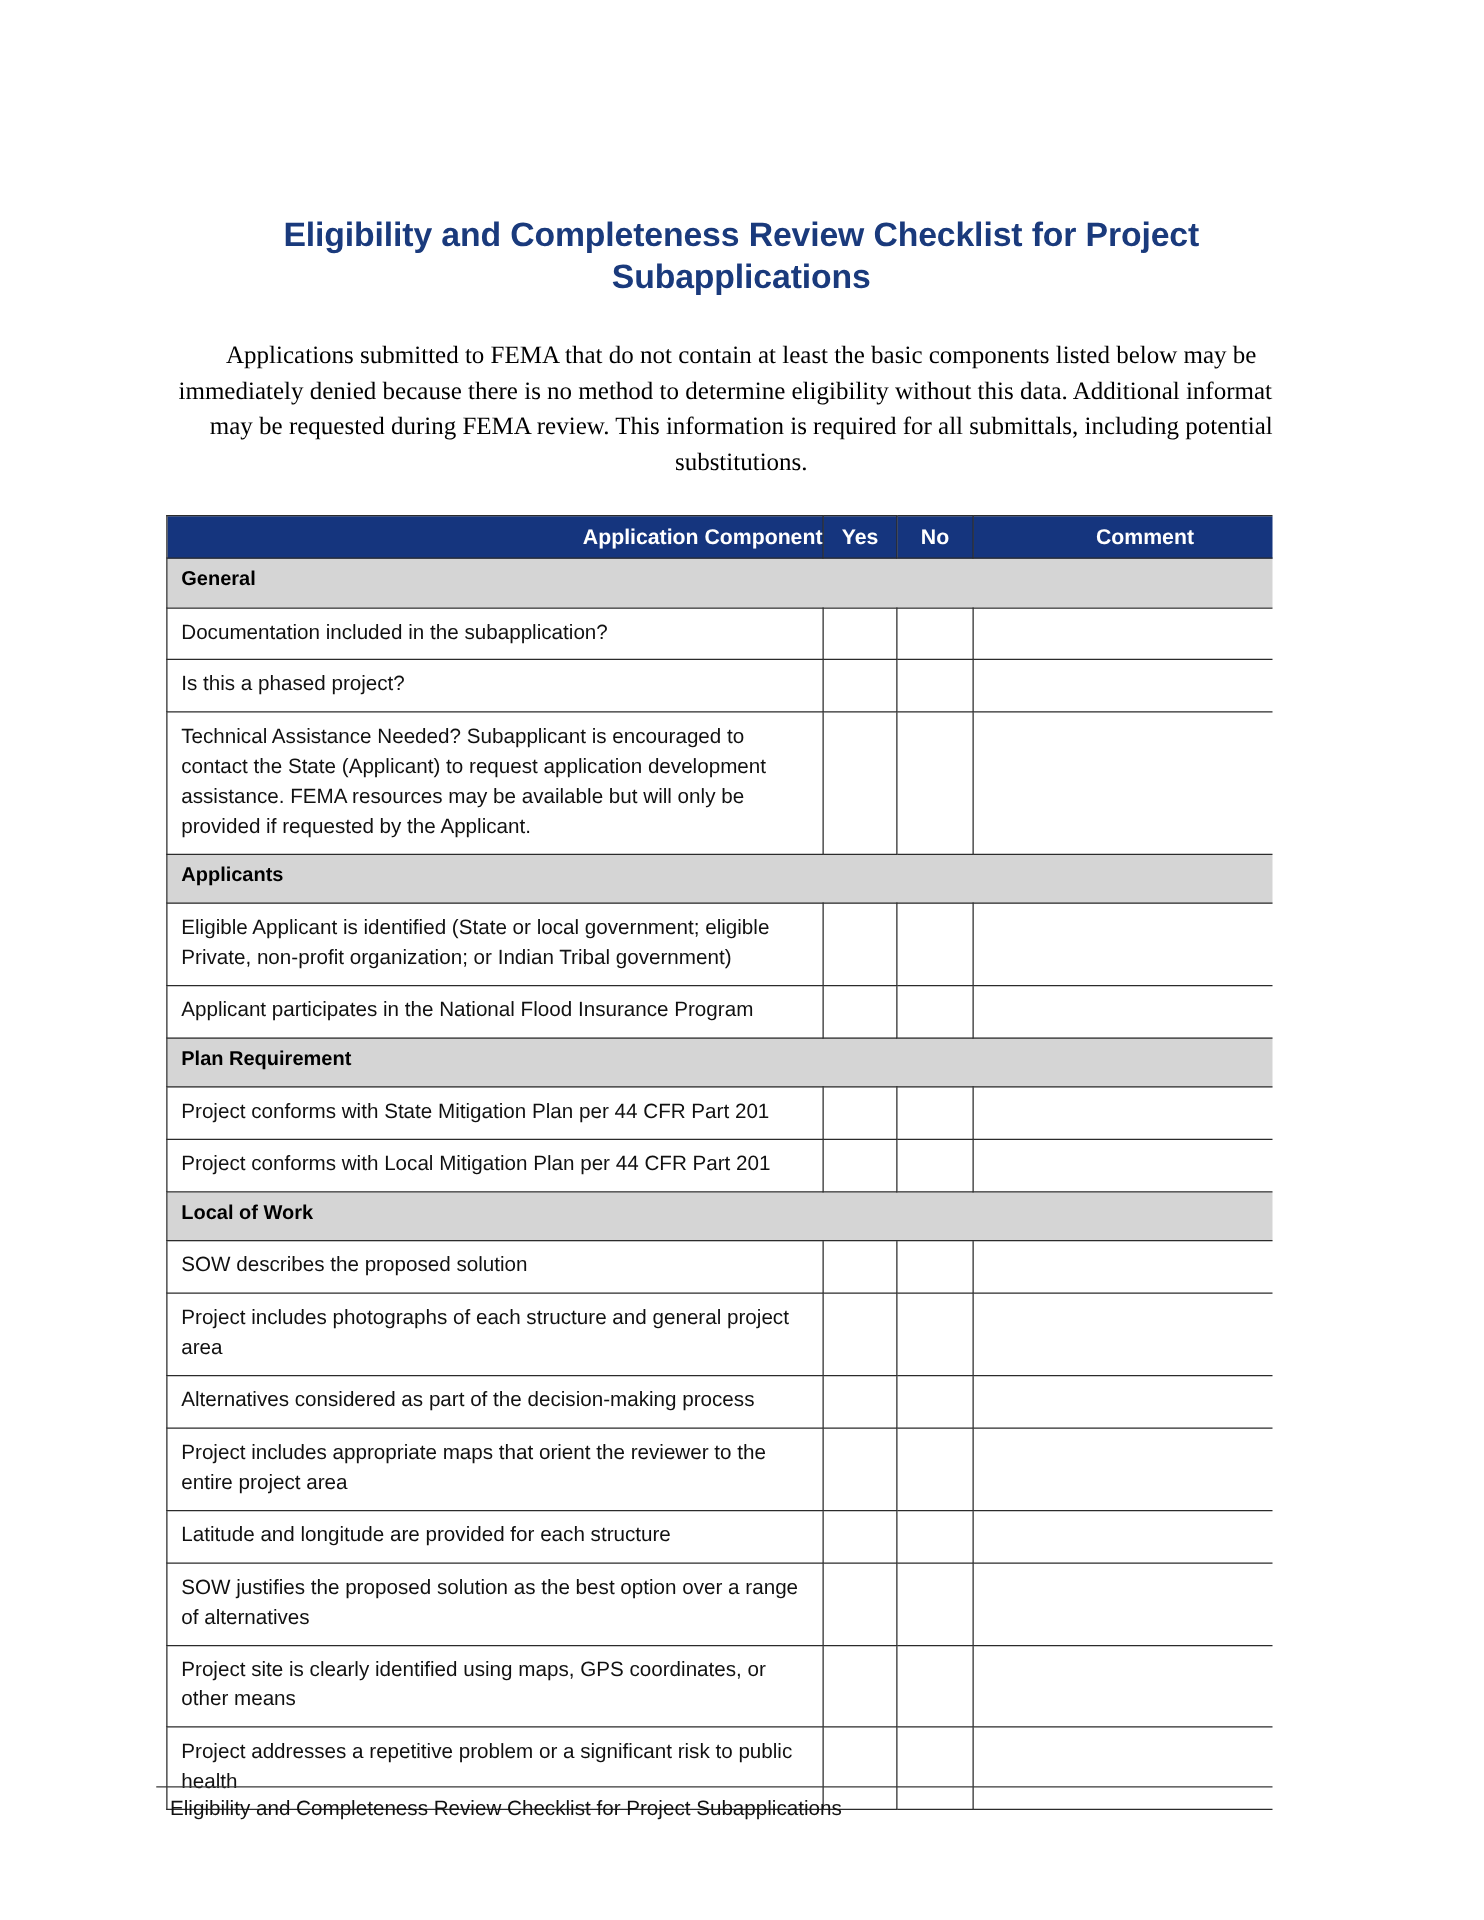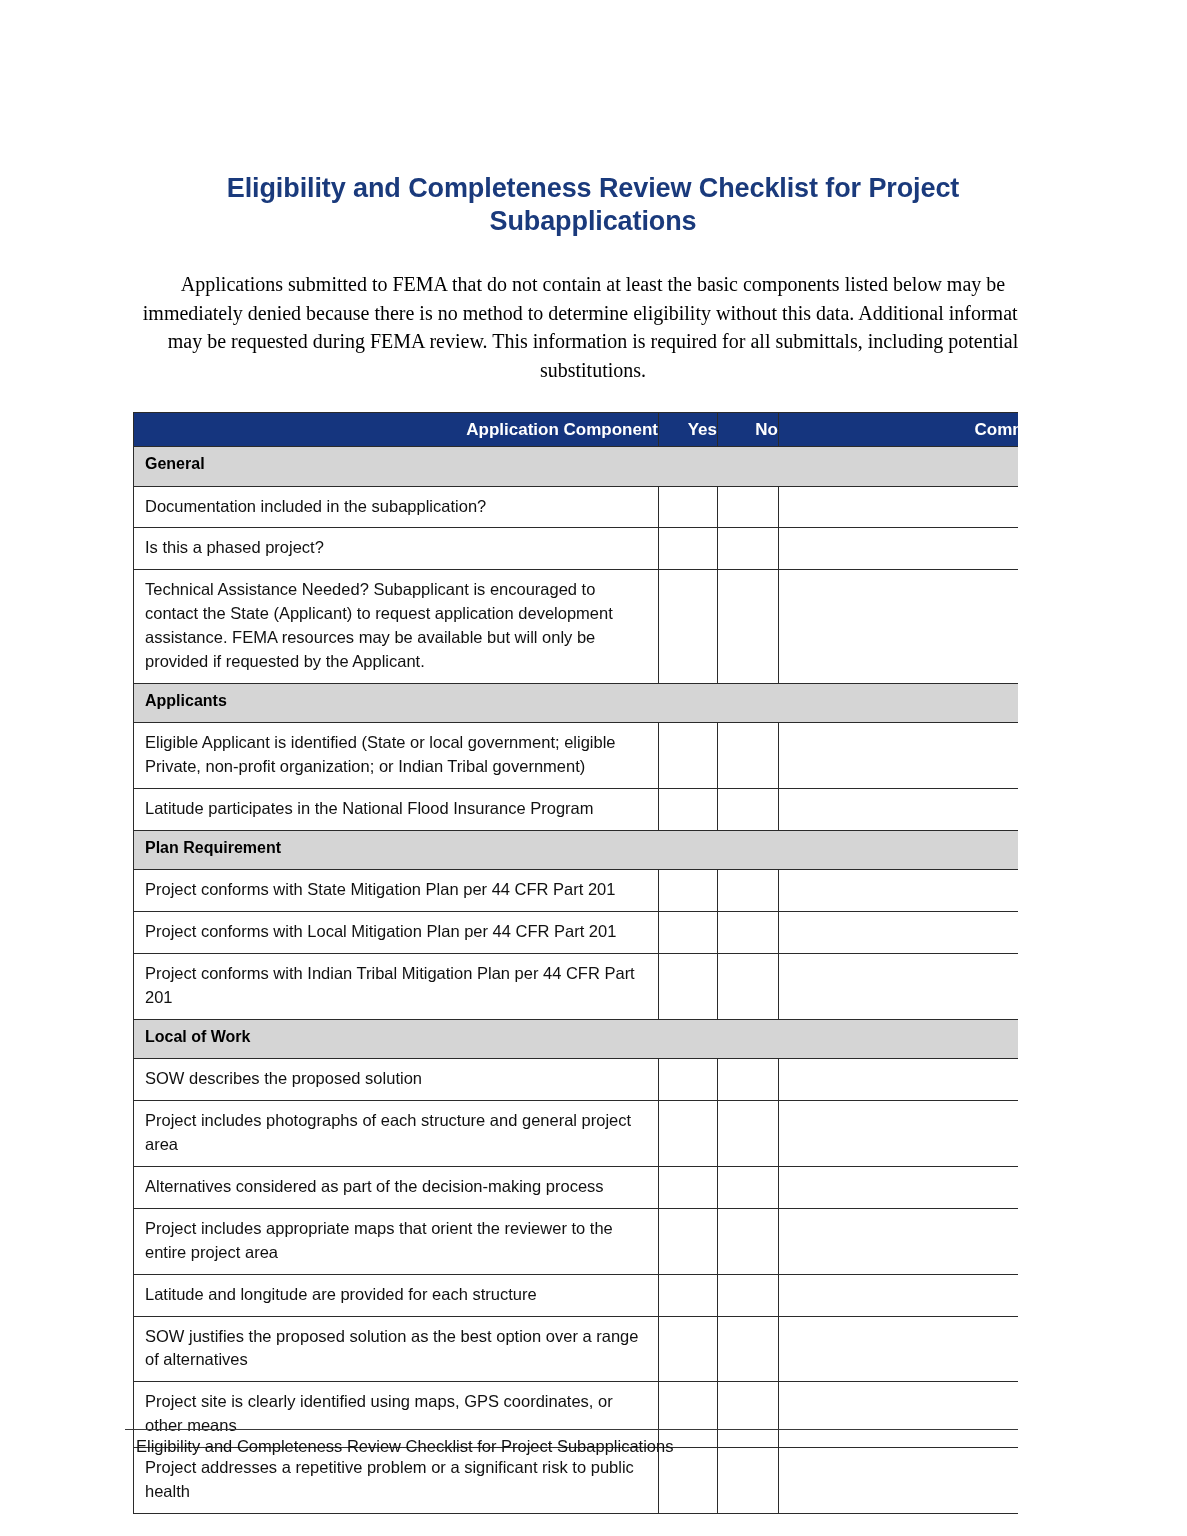--- a/index.html
+++ b/index.html
@@ -61,21 +61,21 @@
   table.checklist td {
     border: 1.2px solid #2b2b2b;
     vertical-align: top;
     padding: 0;
   }
   thead th {
     background: #15357E;
     color: #ffffff;
     font-size: 17px;
     font-weight: bold;
-    text-align: right;
+    text-align: center;
     height: 33px;
     line-height: 33px;
     padding: 0 4px;
   }
   thead th.th-component { text-align: right; }
 
   tr.section-row td {
     background: #D5D5D5;
     font-size: 16px;
     font-weight: bold;
@@ -167,42 +167,36 @@
           <tr class="section-row">
             <td colspan="4">Applicants</td>
           </tr>
           <tr class="item-row">
             <td class="cell-component">Eligible Applicant is identified (State or local government; eligible Private, non-profit organization; or Indian Tribal government)</td>
             <td class="cell-box"></td>
             <td class="cell-box"></td>
             <td class="cell-box"></td>
           </tr>
           <tr class="item-row">
-            <td class="cell-component">Latitude participates in the National Flood Insurance Program</td>
+            <td class="cell-component">Applicant participates in the National Flood Insurance Program</td>
             <td class="cell-box"></td>
             <td class="cell-box"></td>
             <td class="cell-box"></td>
           </tr>
           <tr class="section-row">
             <td colspan="4">Plan Requirement</td>
           </tr>
           <tr class="item-row">
             <td class="cell-component">Project conforms with State Mitigation Plan per 44 CFR Part 201</td>
             <td class="cell-box"></td>
             <td class="cell-box"></td>
             <td class="cell-box"></td>
           </tr>
           <tr class="item-row">
             <td class="cell-component">Project conforms with Local Mitigation Plan per 44 CFR Part 201</td>
-            <td class="cell-box"></td>
-            <td class="cell-box"></td>
-            <td class="cell-box"></td>
-          </tr>
-          <tr class="item-row">
-            <td class="cell-component">Project conforms with Indian Tribal Mitigation Plan per 44 CFR Part 201</td>
             <td class="cell-box"></td>
             <td class="cell-box"></td>
             <td class="cell-box"></td>
           </tr>
           <tr class="section-row">
             <td colspan="4">Local of Work</td>
           </tr>
           <tr class="item-row">
             <td class="cell-component">SOW describes the proposed solution</td>
             <td class="cell-box"></td>

